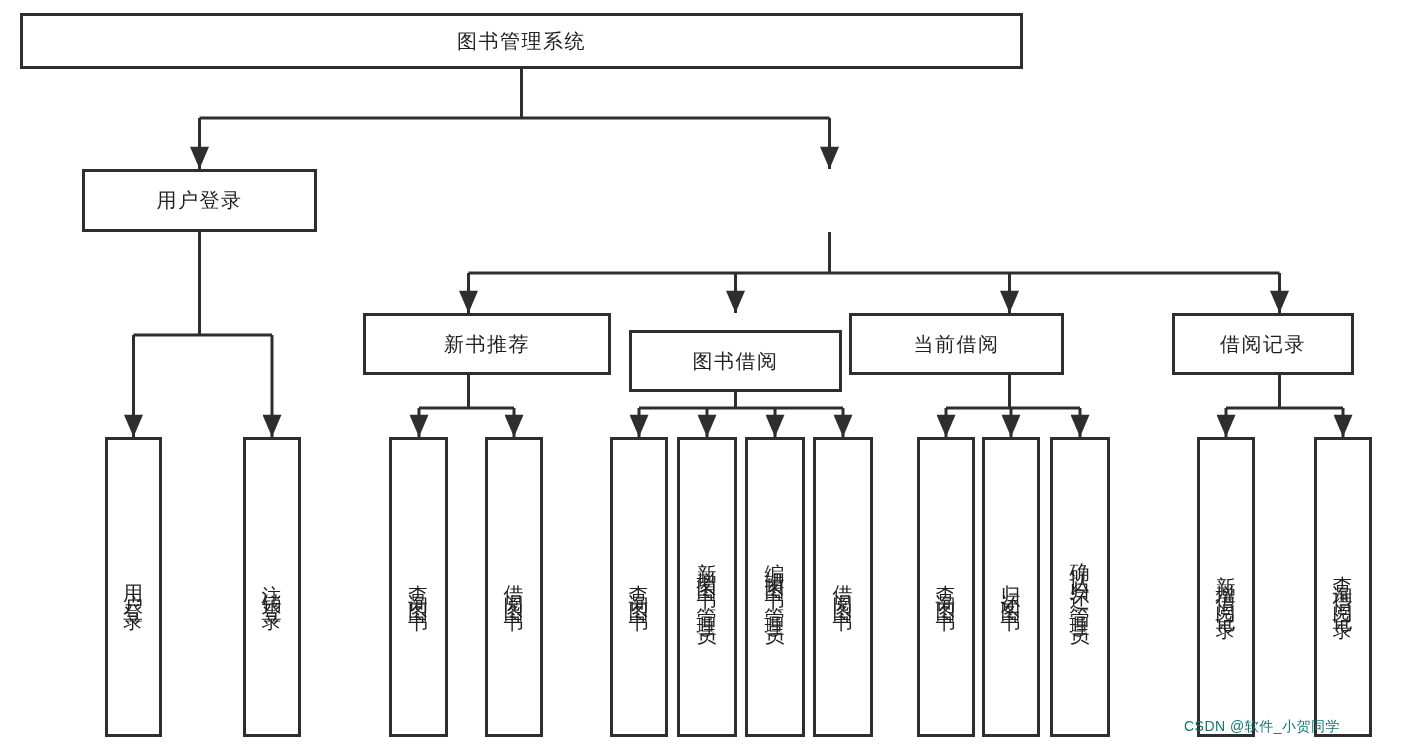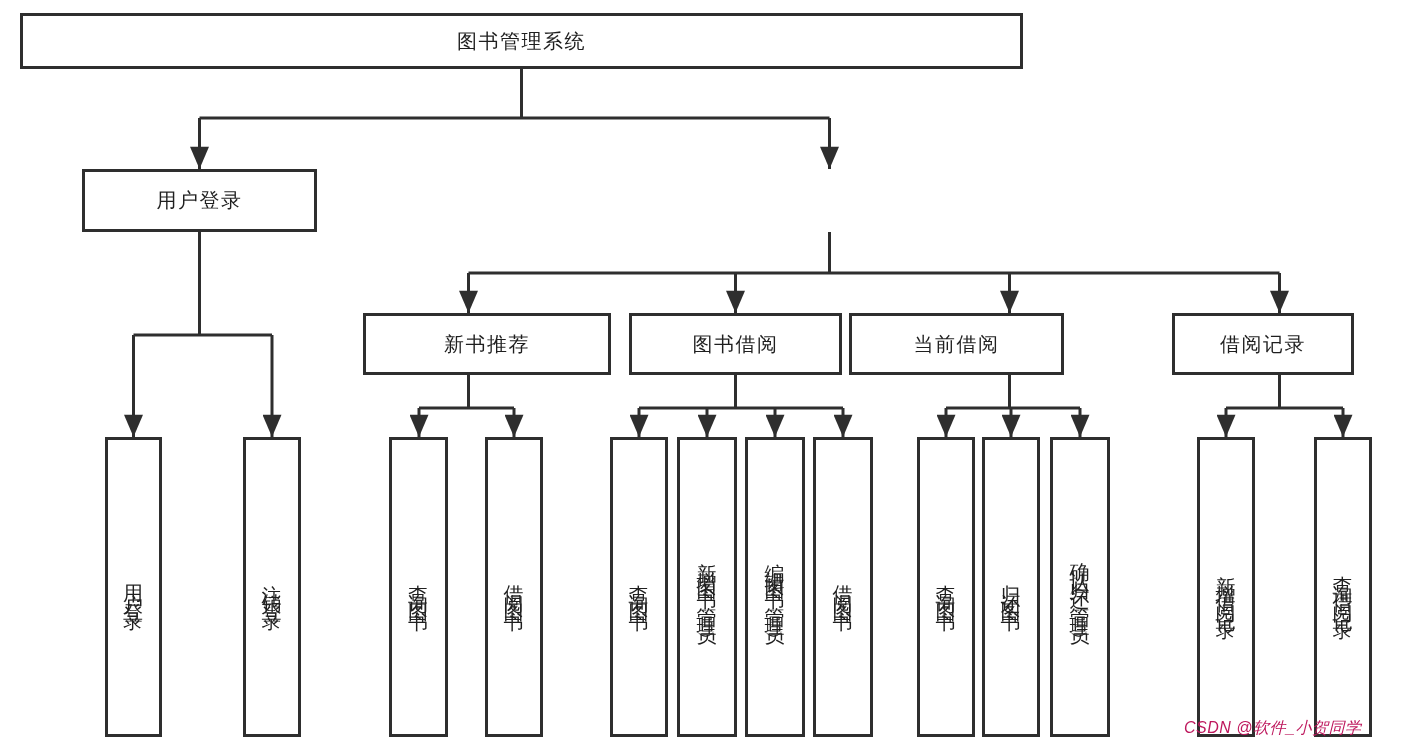--- a/index.html
+++ b/index.html
@@ -3,22 +3,22 @@
 <meta charset="utf-8">
 <style>
   html,body{margin:0;padding:0;background:#ffffff;}
   body{font-family:"Liberation Sans","DejaVu Sans",sans-serif;}
   .stage{position:relative;width:1405px;height:747px;background:#ffffff;overflow:hidden;}
   .connectors{position:absolute;left:0;top:0;width:1405px;height:747px;z-index:1;}
   .node{position:absolute;background:#ffffff;border:3px solid #2e2e2e;box-sizing:border-box;
         display:flex;align-items:center;justify-content:center;color:#1f1f1f;z-index:2;}
   .hbox{font-size:20px;letter-spacing:1.5px;white-space:nowrap;}
   .vbox{writing-mode:vertical-rl;font-size:20px;letter-spacing:9px;line-height:1;}
-  .watermark{position:absolute;left:1184px;top:718px;z-index:3;font-size:16px;
-             color:#be185d;letter-spacing:0.5px;white-space:nowrap;font-style:italic;}
+  .watermark{position:absolute;left:1184px;top:718px;z-index:3;font-size:14px;
+             color:#0f766e;letter-spacing:0.5px;white-space:nowrap;}
 </style>
 </head>
 <body>
 
 <div class="stage">
 
   <svg class="connectors" viewBox="0 0 1405 747" xmlns="http://www.w3.org/2000/svg">
     <defs>
       <marker id="arrow" viewBox="0 0 14 12" refX="14" refY="6" markerUnits="userSpaceOnUse" markerWidth="26" markerHeight="19" orient="auto">
         <path d="M0 0 L14 6 L0 12 Z" fill="#2e2e2e"></path>
@@ -66,21 +66,21 @@
       <path d="M1226 408 V437" marker-end="url(#arrow)"></path>
       <path d="M1343 408 V437" marker-end="url(#arrow)"></path>
     </g>
   </svg>
 
   <div class="node hbox" style="left:20px;top:13px;width:1003px;height:56px">图书管理系统</div>
 
   <div class="node hbox" style="left:82px;top:169px;width:235px;height:63px">用户登录</div>
 
   <div class="node hbox" style="left:363px;top:313px;width:248px;height:62px">新书推荐</div>
-  <div class="node hbox" style="left:629px;top:313px;width:213px;height:62px">图书借阅</div>
+  <div class="node hbox" style="left:629px;top:330px;width:213px;height:62px">图书借阅</div>
   <div class="node hbox" style="left:849px;top:313px;width:215px;height:62px">当前借阅</div>
   <div class="node hbox" style="left:1172px;top:313px;width:182px;height:62px">借阅记录</div>
 
   <div class="node vbox" style="left:105px;top:437px;width:57px;height:300px">用户登录</div>
   <div class="node vbox" style="left:243px;top:437px;width:58px;height:300px">注销登录</div>
 
   <div class="node vbox" style="left:389px;top:437px;width:59px;height:300px">查询图书</div>
   <div class="node vbox" style="left:485px;top:437px;width:58px;height:300px">借阅图书</div>
 
   <div class="node vbox" style="left:610px;top:437px;width:58px;height:300px">查询图书</div>

